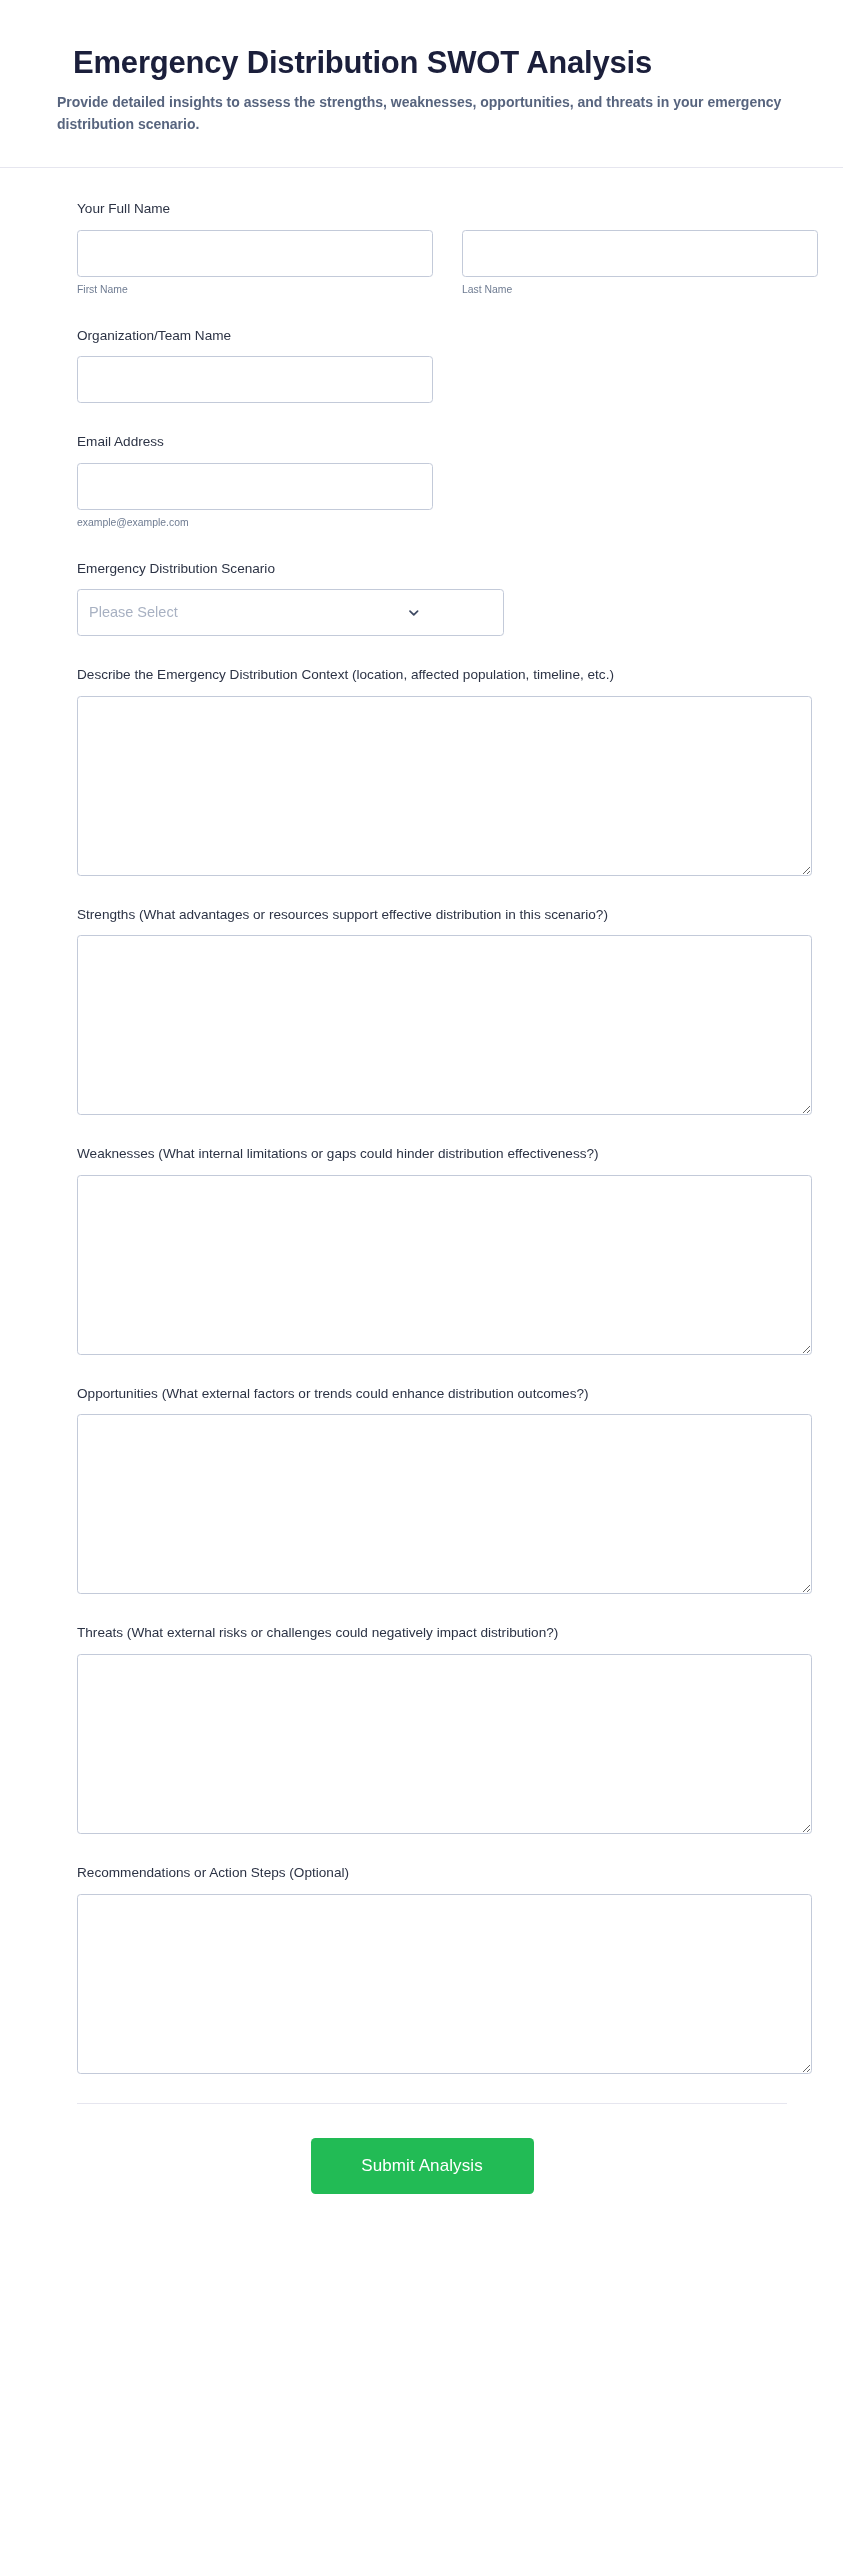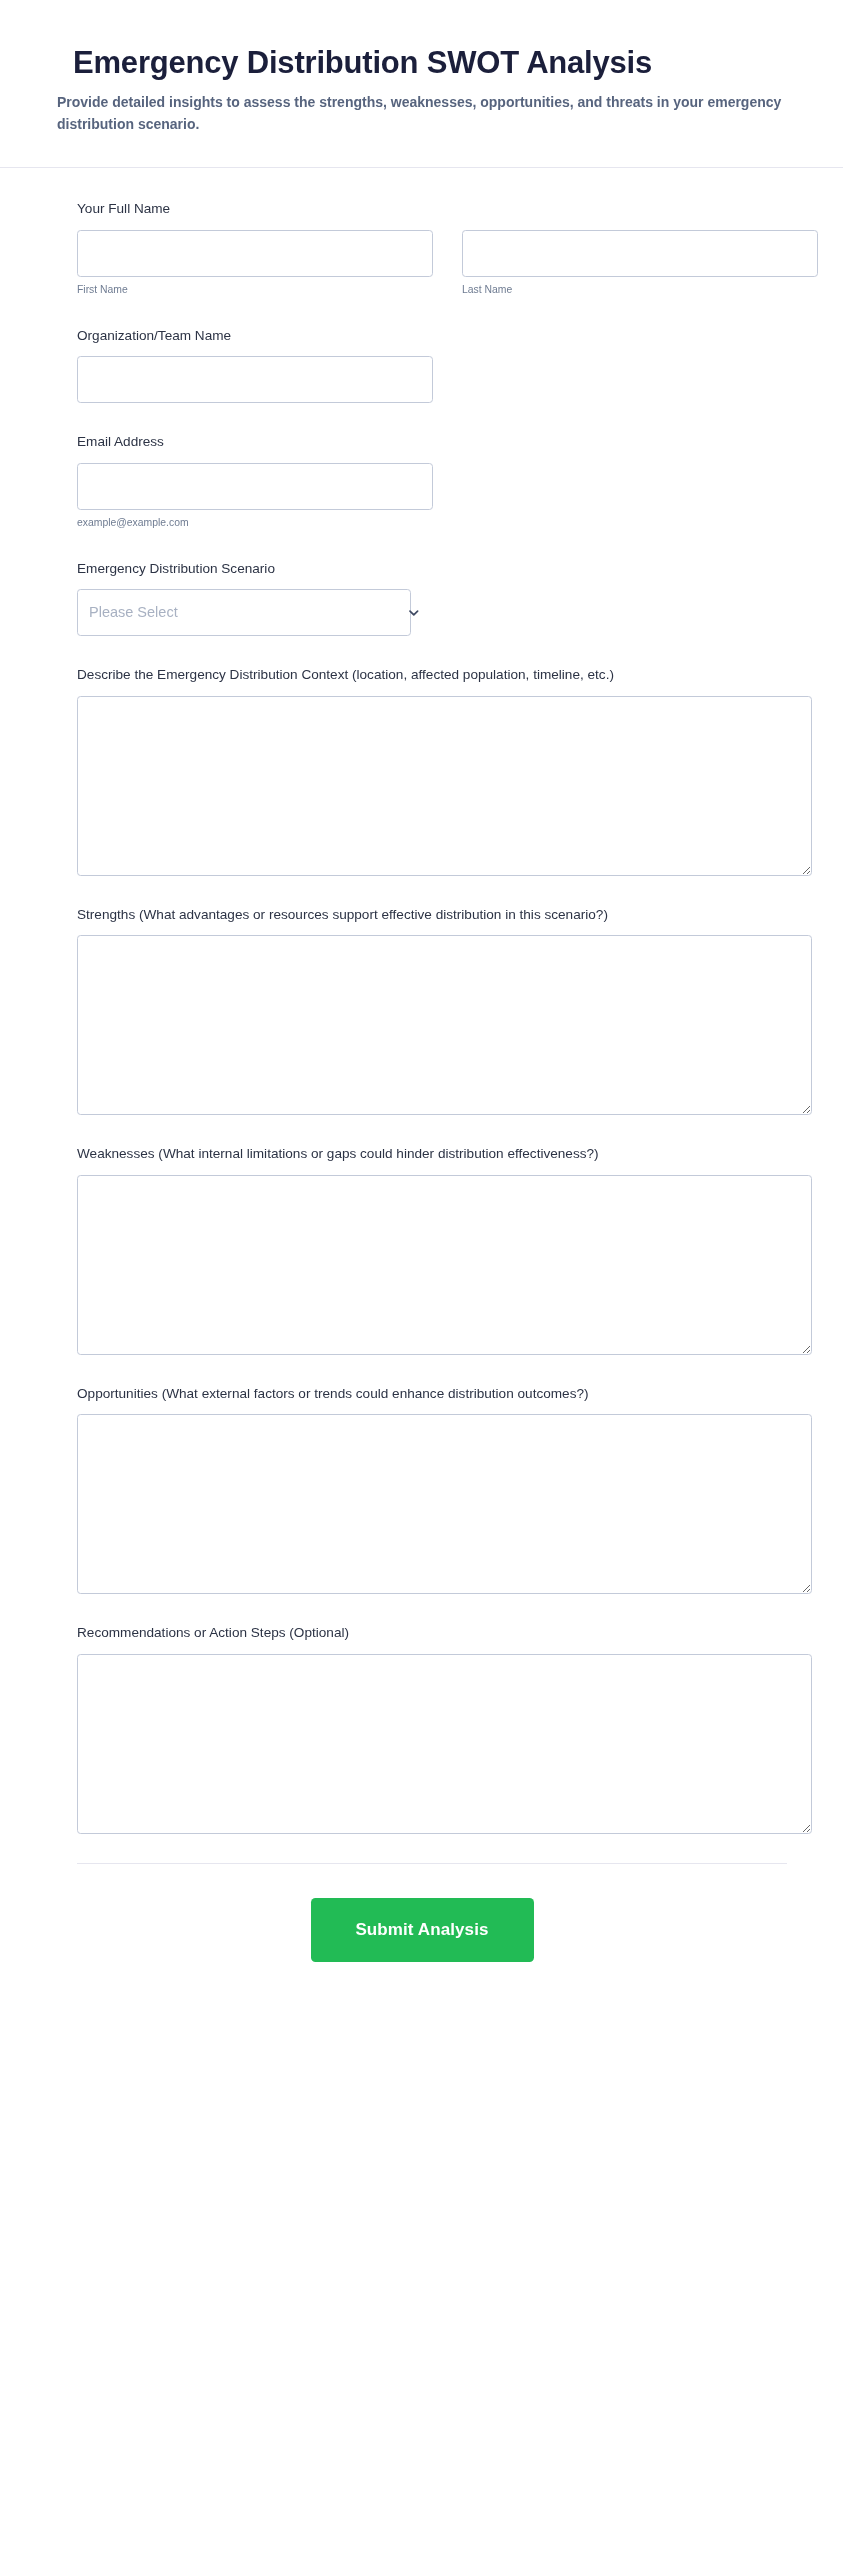--- a/index.html
+++ b/index.html
@@ -90,21 +90,21 @@
     gap: 29px;
   }
   .name-col { width: 356px; }
 
   
   .select-wrap {
     position: relative;
     width: 356px;
   }
   .form-select {
-    width: 334px;
+    width: 427px;
     height: 47px;
     border: 0.9px solid #c3cad9;
     border-radius: 3.6px;
     background: #ffffff;
     font-family: "Liberation Sans", sans-serif;
     font-size: 14.5px;
     color: #a8b1c2;
     padding: 0 33px 1px 11px;
     outline: none;
     -webkit-appearance: none;
@@ -145,28 +145,28 @@
     border-top: 0.9px solid #e6e6ef;
   }
   .form-footer {
     padding: 34px 57px 44px 57px;
     display: flex;
     justify-content: center;
     background: #ffffff;
   }
   .submit-button {
     width: 223px;
-    height: 64px;
+    height: 56px;
     background: #22bb55;
     color: #ffffff;
     border: none;
     border-radius: 4.5px;
     font-family: "Liberation Sans", sans-serif;
     font-size: 17px;
-    font-weight: bold;
+    font-weight: normal;
     cursor: pointer;
     letter-spacing: 0.1px;
   }
 </style>
 </head>
 <body>
 
 <div class="form-page">
 
   <div class="form-header">
@@ -228,20 +228,24 @@
     <div class="form-field">
       <span class="field-label">Weaknesses (What internal limitations or gaps could hinder distribution effectiveness?)</span>
       <textarea class="form-textarea" style=""></textarea>
     </div>
 
     <div class="form-field">
       <span class="field-label">Opportunities (What external factors or trends could enhance distribution outcomes?)</span>
       <textarea class="form-textarea" style=""></textarea>
     </div>
 
+    <div class="form-field">
+      <span class="field-label">Threats (What external risks or challenges could negatively impact distribution?)</span>
+      <textarea class="form-textarea" style=""></textarea>
+    </div>
 
     <div class="form-field">
       <span class="field-label">Recommendations or Action Steps (Optional)</span>
       <textarea class="form-textarea" style=""></textarea>
     </div>
 
     <div class="form-footer-divider"></div>
   </div>
 
   <div class="form-footer">

